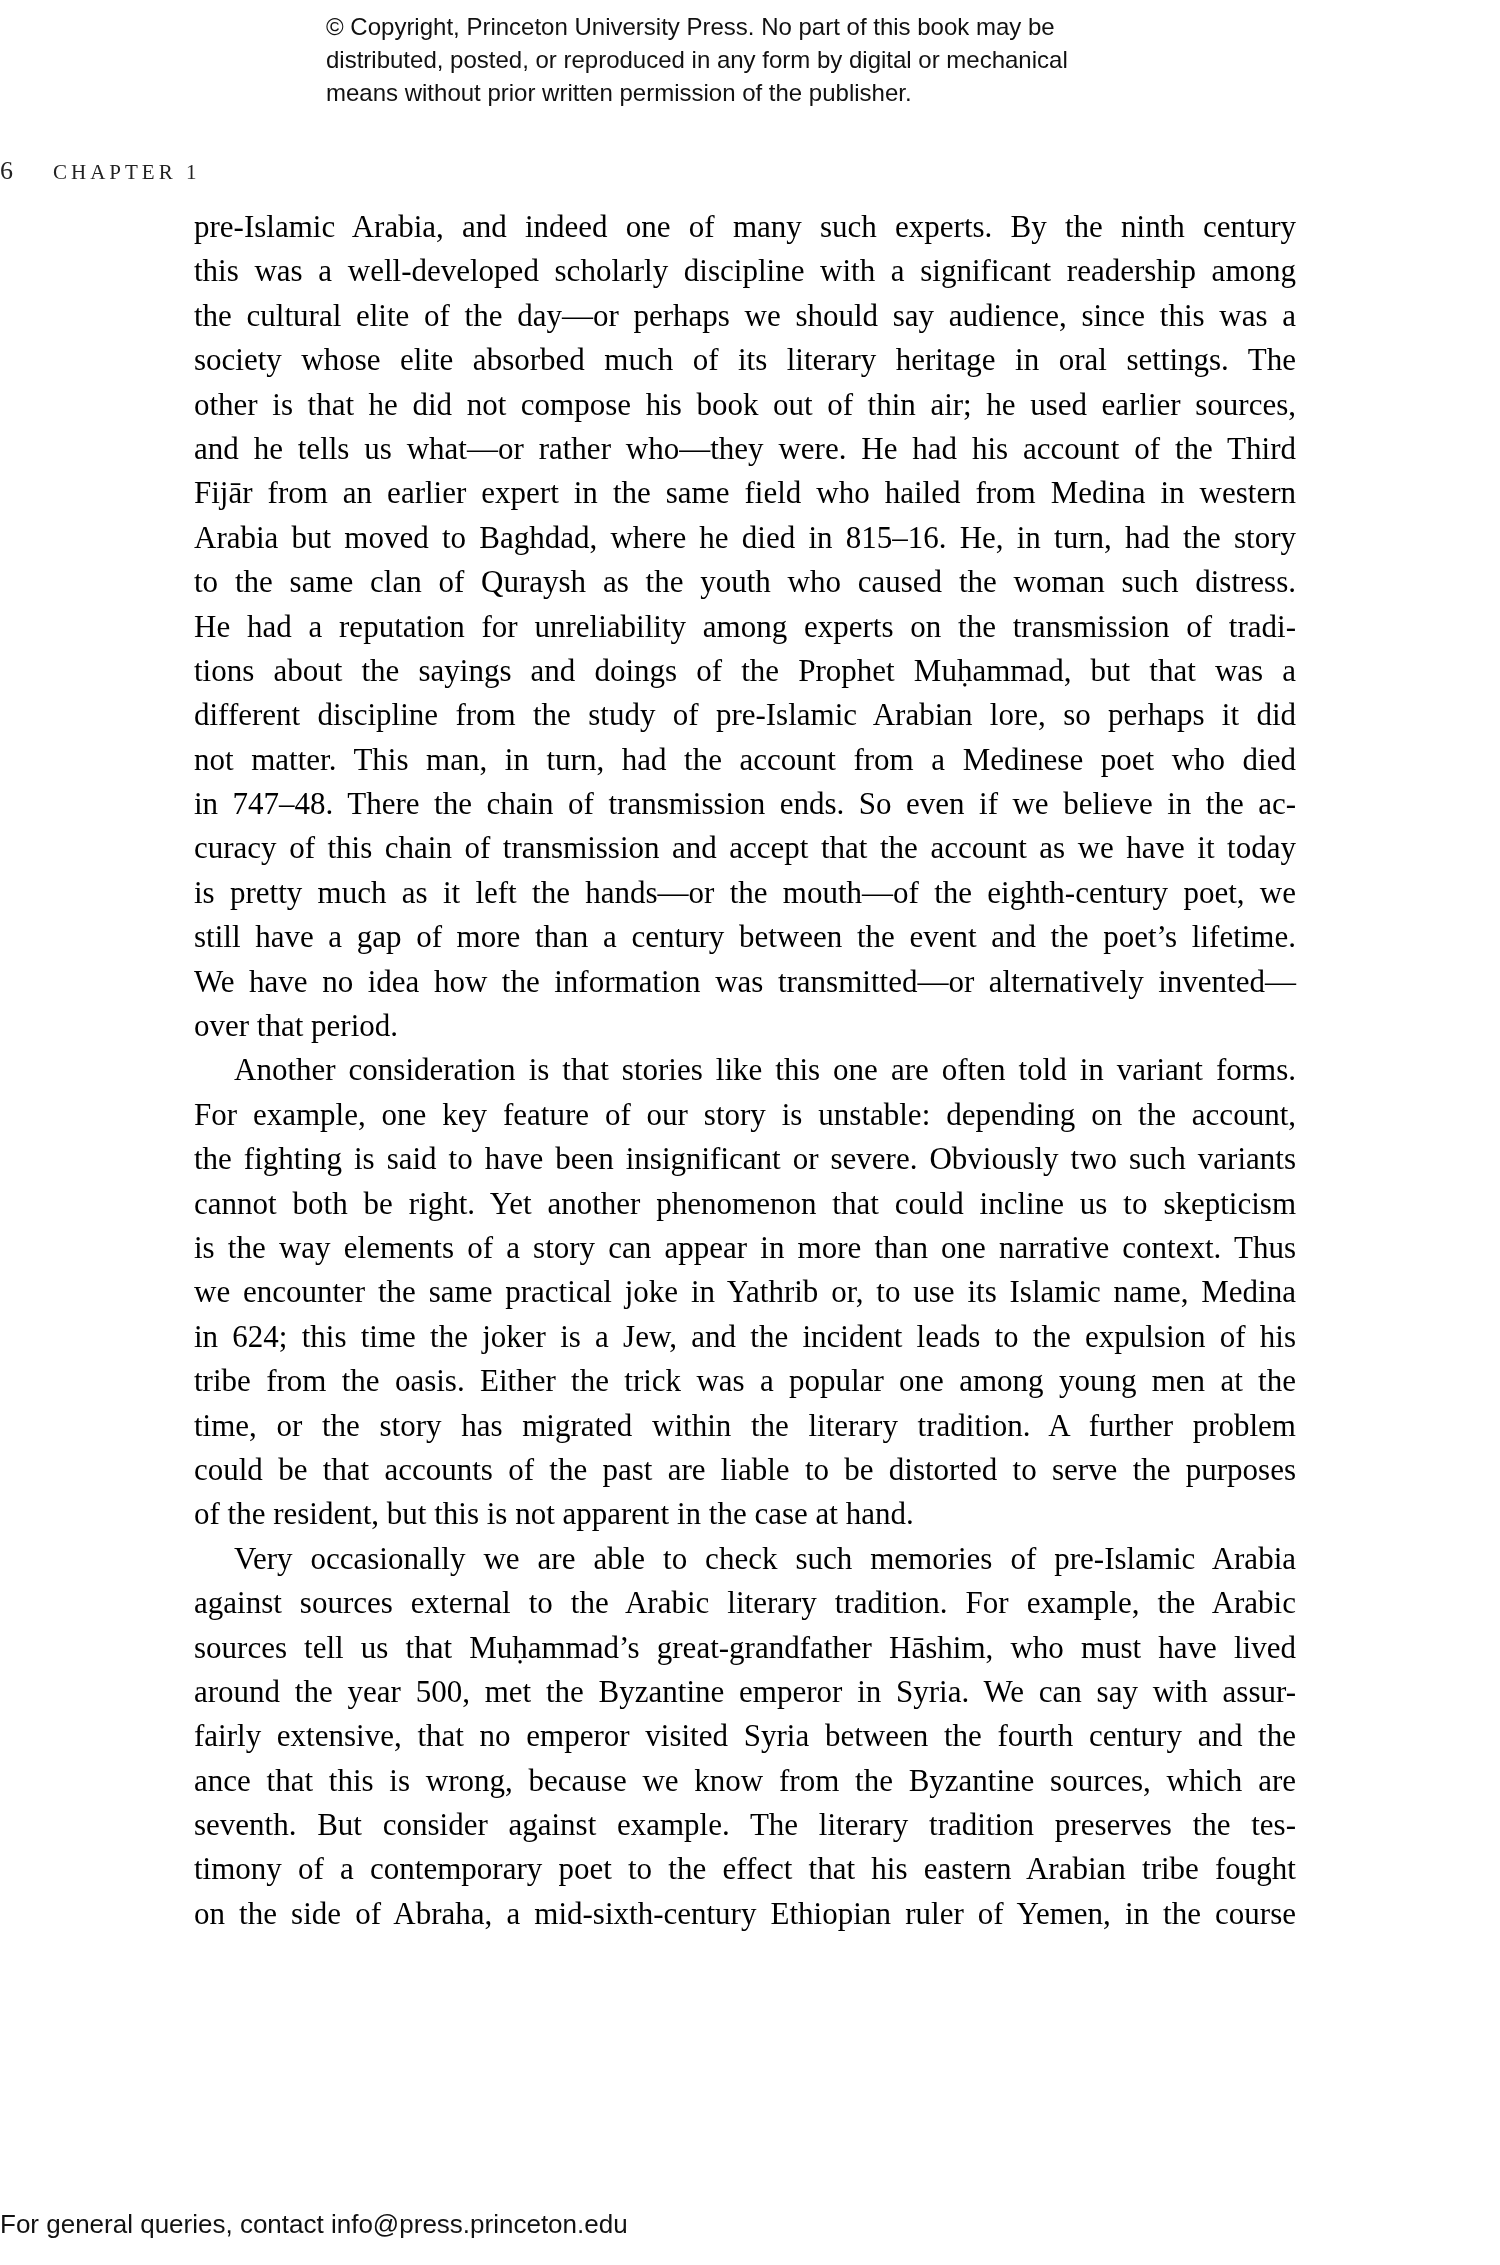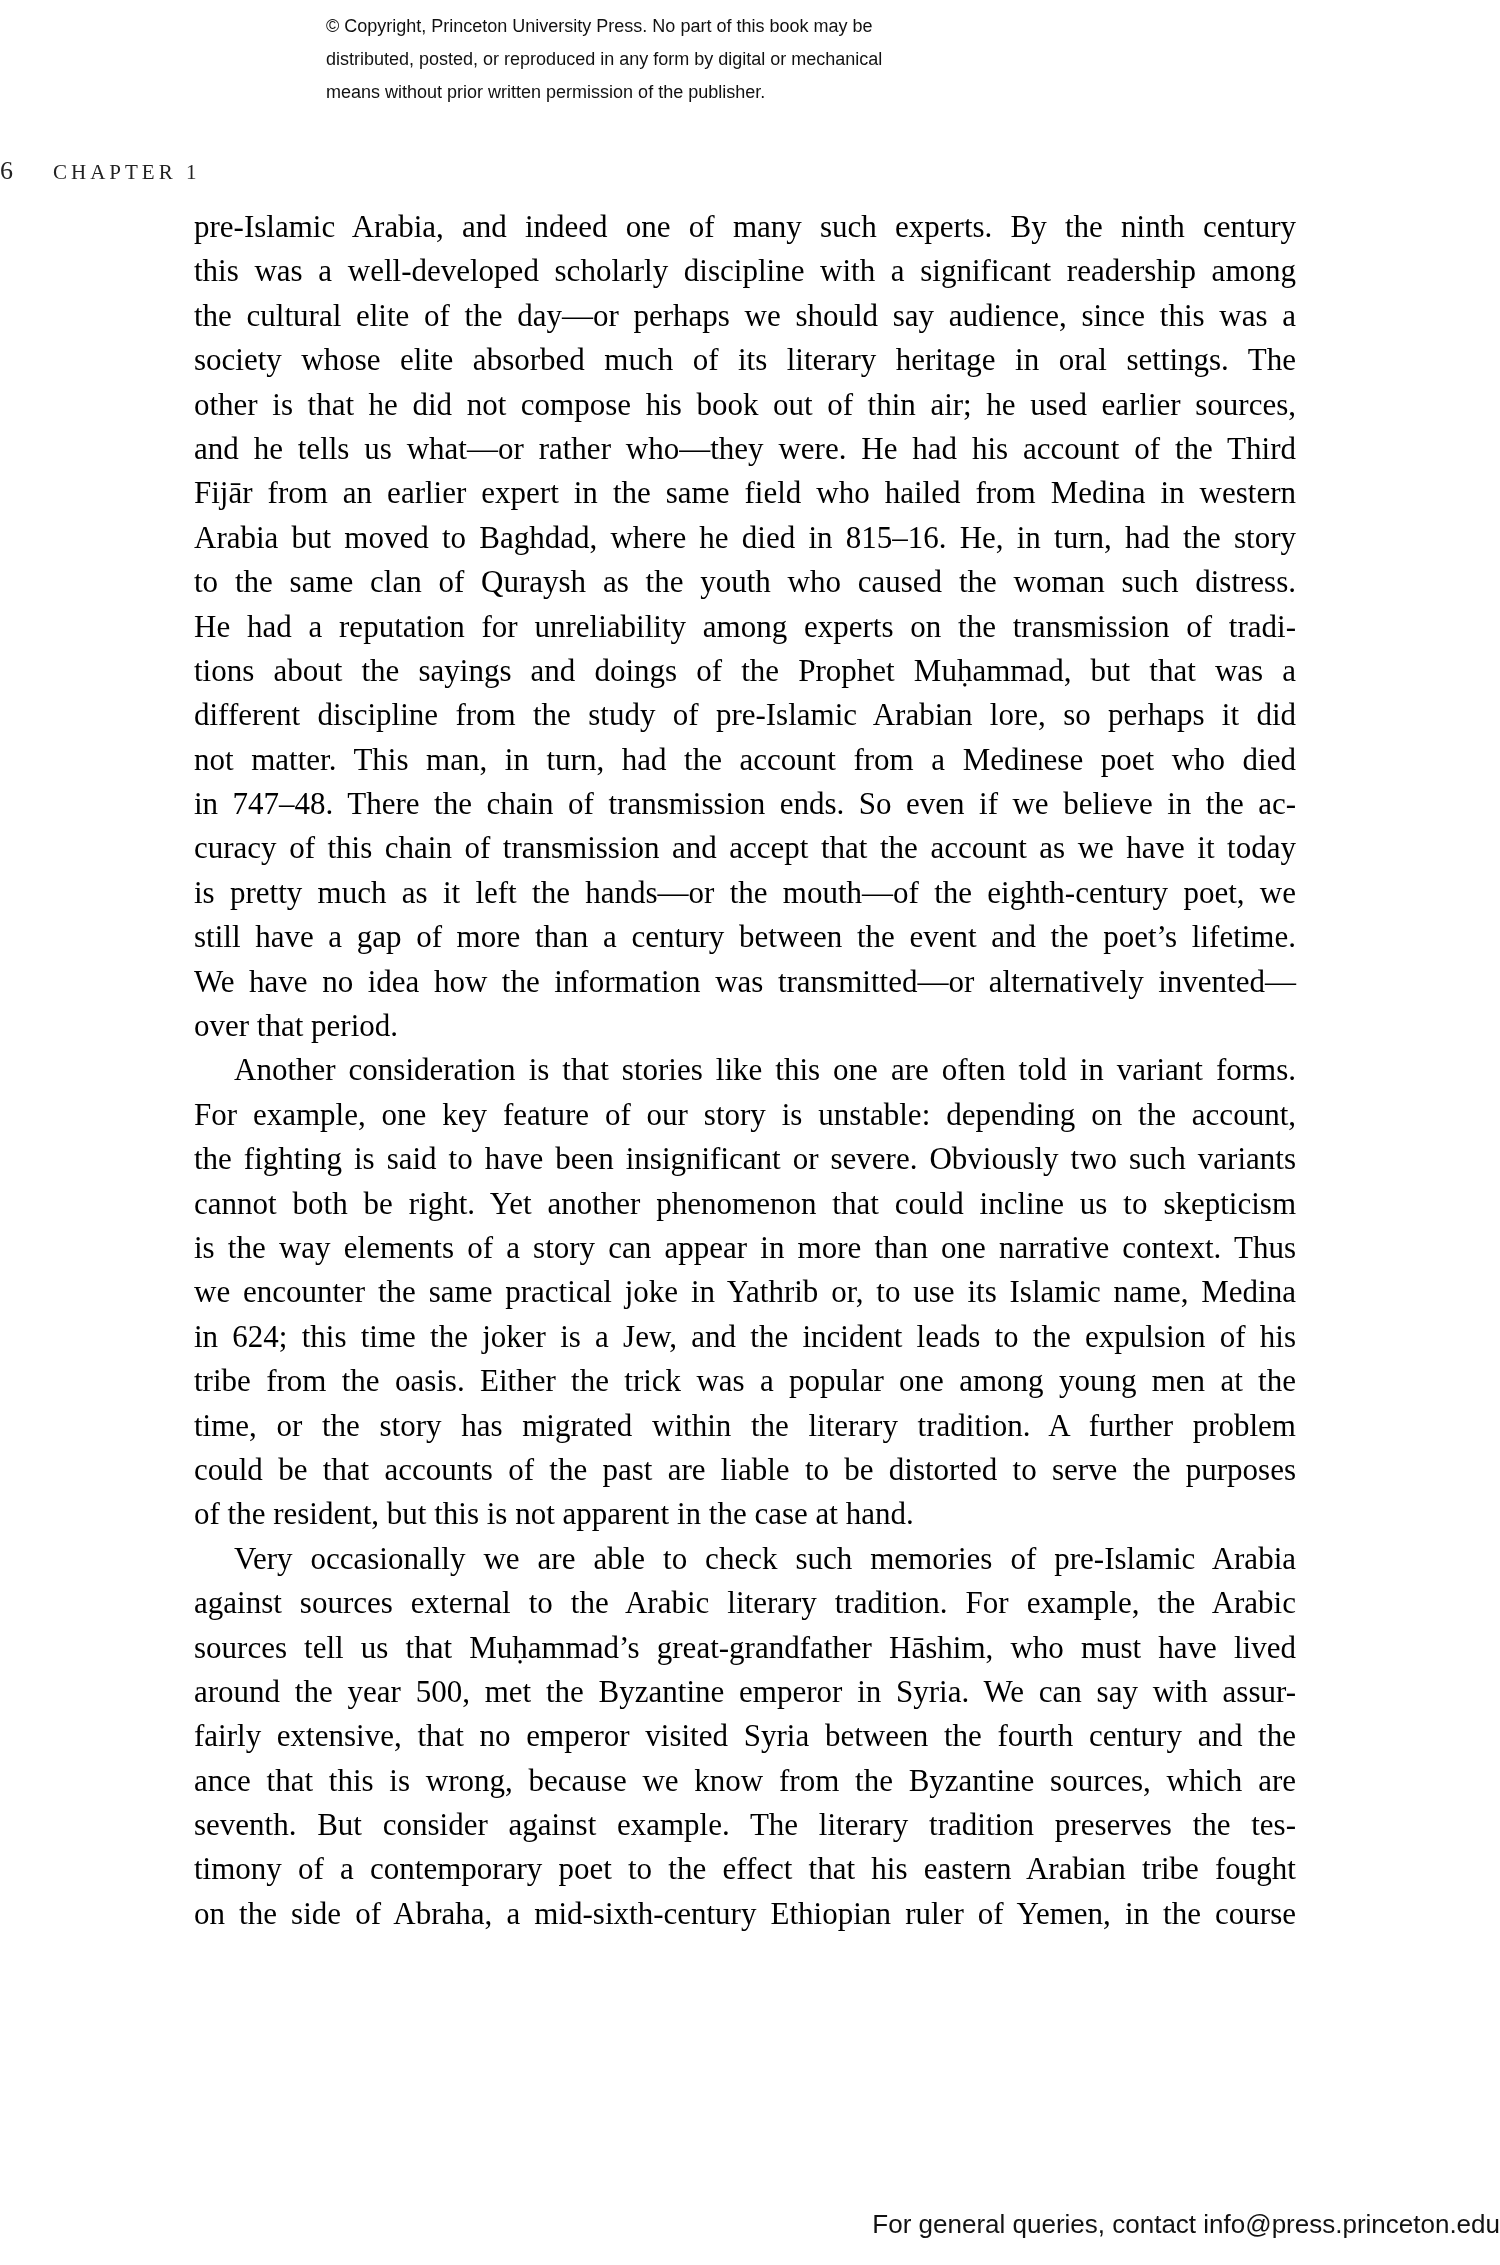--- a/index.html
+++ b/index.html
@@ -13,21 +13,21 @@
       position: relative;
       overflow: hidden;
       color: #1a1a1a;
     }
     .copyright {
       position: absolute;
       left: 326px;
       top: 10px;
       width: 860px;
       font-family: "Liberation Sans", sans-serif;
-      font-size: 18px;
+      font-size: 24px;
       line-height: 33px;
       color: #111;
     }
     .copyright .cline {
       display: block;
       white-space: nowrap;
     }
     .running-head {
       position: absolute;
       left: 0;
@@ -72,21 +72,21 @@
       text-align-last: left;
     }
     .body-text .line.indent {
       text-indent: 40px;
     }
     .footer {
       position: absolute;
       left: 0;
       top: 2208px;
       width: 1500px;
-      text-align: right;
+      text-align: left;
       font-family: "Liberation Sans", sans-serif;
       font-size: 26px;
       line-height: 32px;
       color: #111;
     }
   </style>
 </head>
 <body>
 
 <div class="copyright">

